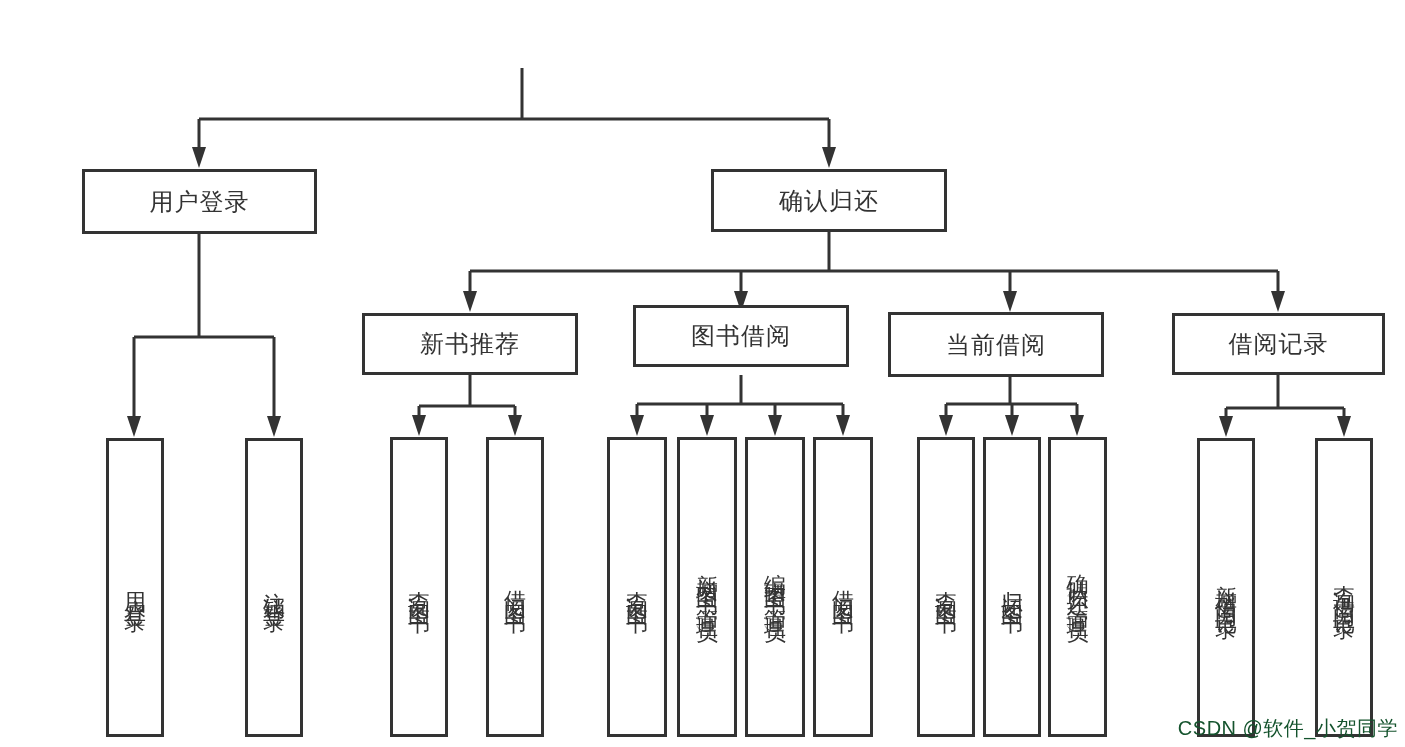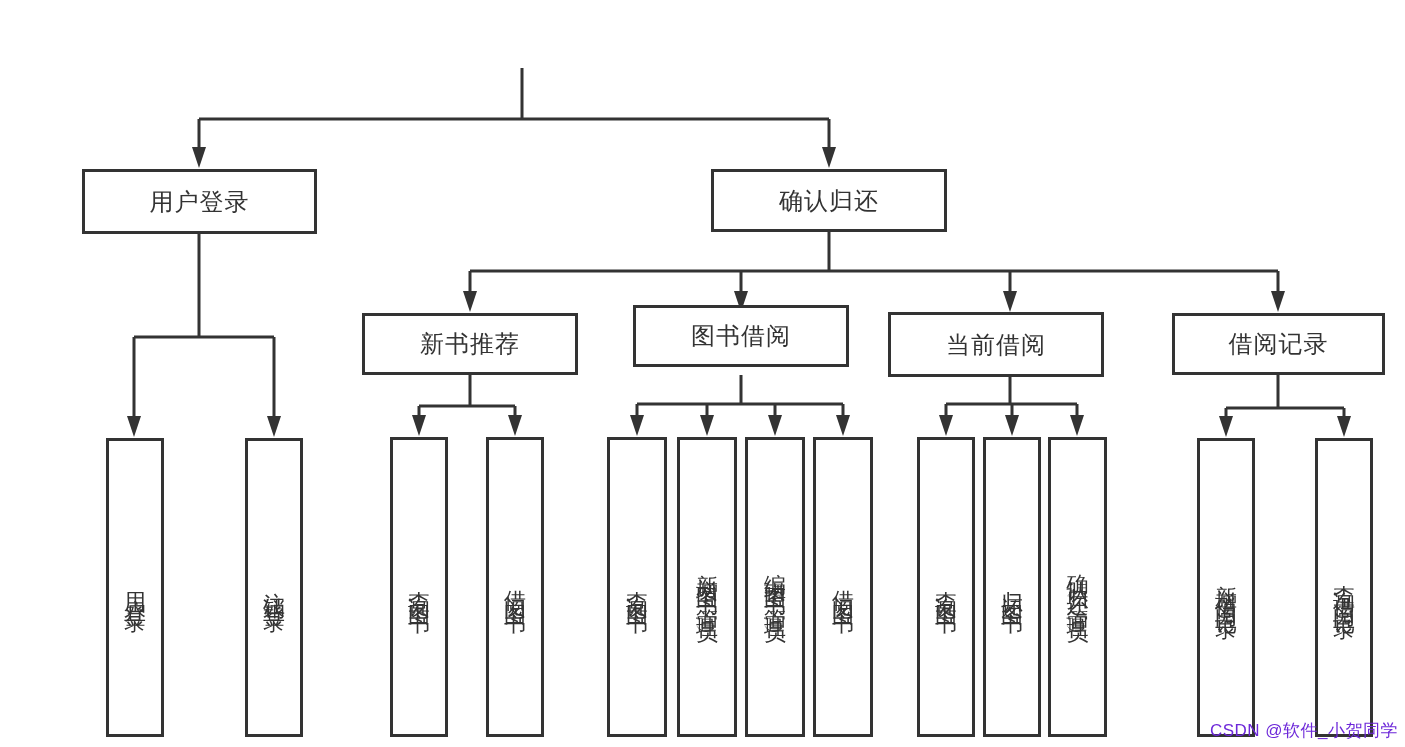--- a/index.html
+++ b/index.html
@@ -40,22 +40,22 @@
     line-height: 1;
     color: #333333;
     letter-spacing: 7px;
     white-space: nowrap;
   }
   .watermark {
     position: absolute;
     right: 7px;
     bottom: 5px;
     z-index: 4;
-    font-size: 17px;
-    color: #6d28d9;
+    font-size: 20px;
+    color: #14532d;
     letter-spacing: 0.5px;
     white-space: nowrap;
   }
 </style>
 </head>
 <body>
 
 <div class="canvas">
 
   <svg class="connectors" width="1405" height="747" viewBox="0 0 1405 747" xmlns="http://www.w3.org/2000/svg">

